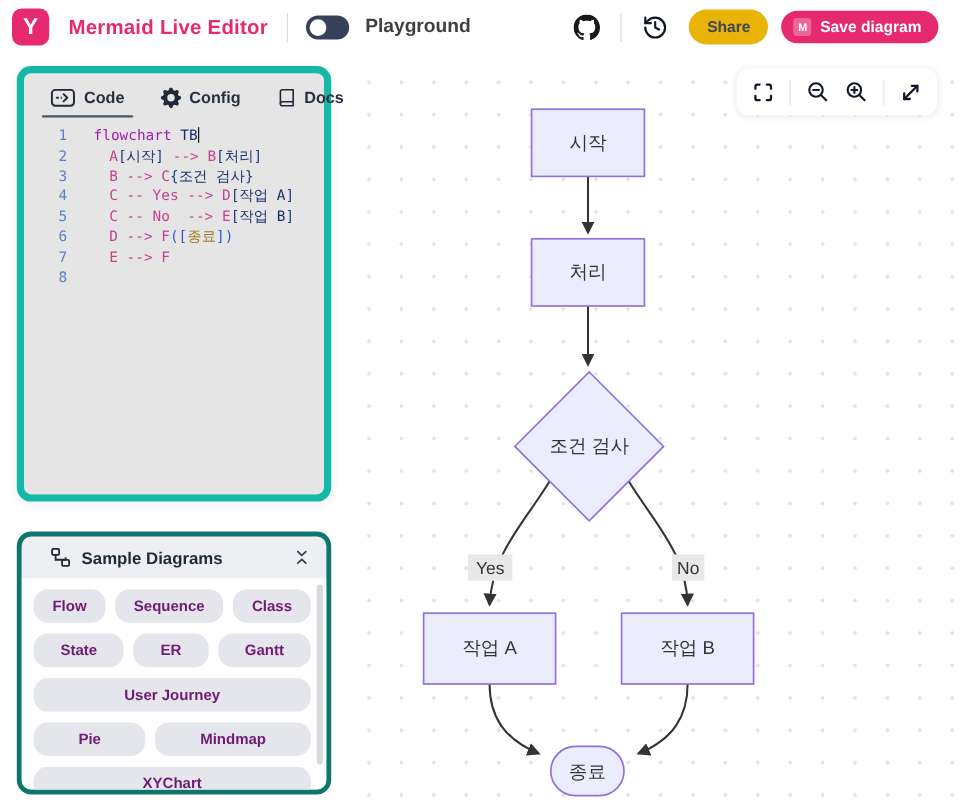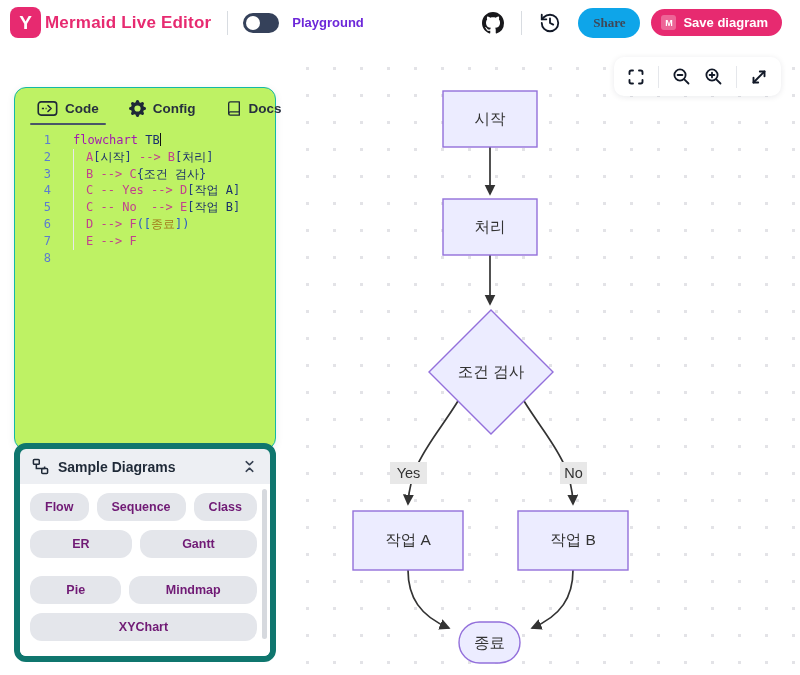--- a/index.html
+++ b/index.html
@@ -4,58 +4,58 @@
 <style>
   * { margin:0; padding:0; box-sizing:border-box; }
   html,body { width:800px; height:675px; overflow:hidden; background:#fff;
     font-family:"Liberation Sans", sans-serif; }
 
   
   .header { position:absolute; left:0; top:0; width:800px; height:45px; background:#fff;
     display:flex; align-items:center; padding-left:10px; z-index:10; }
   .logo { width:31px; height:31px; border-radius:8px; background:#E72A70; color:#fff;
     display:flex; align-items:center; justify-content:center; font-weight:800; font-size:19px; }
-  .app-title { margin-left:4px; font-size:17px; font-weight:700; color:#E72A70; letter-spacing:.2px; }
+  .app-title { margin-left:16px; font-size:17px; font-weight:700; color:#E72A70; letter-spacing:.2px; }
   .vdiv { width:1px; height:24px; background:#D8DCE1; margin-left:16px; }
   .toggle { margin-left:15px; width:36px; height:20px; border-radius:10px; background:#35415A; position:relative; cursor:pointer; }
   .toggle .knob { position:absolute; left:3px; top:3px; width:14px; height:14px; border-radius:50%; background:#fff; }
-  .mode-label { margin-left:13px; font-size:13px; font-weight:700; color:#6d28d9; }
+  .mode-label { margin-left:13px; font-size:16px; font-weight:700; color:#404040; }
   .hdr-right { margin-left:auto; display:flex; align-items:center; margin-right:18px; }
   .icon-btn { display:flex; align-items:center; justify-content:center; cursor:pointer; background:none; border:none; }
   .hdr-right .vdiv { margin:0 17px 0 17px; }
-  .share-btn { margin-right:11px; border:none; cursor:pointer; background:#0ea5e9; color:#3F4756;
-    font-family:Liberation Serif, serif; font-size:13px; font-weight:700; padding:7px 15px; border-radius:16px; }
+  .share-btn { margin-right:11px; border:none; cursor:pointer; background:#eab308; color:#3F4756;
+    font-family:Liberation Sans, sans-serif; font-size:13px; font-weight:700; padding:7px 15px; border-radius:16px; }
   .save-btn { border:none; cursor:pointer; background:#E72A70; color:#fff; font-family:inherit;
     font-size:13px; font-weight:700; padding:6px 14px 6px 10px; border-radius:16px;
     display:flex; align-items:center; gap:7px; }
   .save-badge { width:15px; height:15px; border-radius:3px; background:rgba(255,255,255,.28);
     display:flex; align-items:center; justify-content:center; font-size:9px; font-weight:800; color:#fff; }
 
   
-  .code-panel { position:absolute; left:14px; top:55px; width:262px; height:363px; background:#bef264;
-    border:1px solid #14b8a6; border-radius:12px; box-shadow:0 2px 8px rgba(15,23,42,.07);margin-top:32px; }
+  .code-panel { position:absolute; left:14px; top:55px; width:262px; height:363px; background:#e5e5e5;
+    border:6px solid #14b8a6; border-radius:12px; box-shadow:0 2px 8px rgba(15,23,42,.07); }
   .tabbar { height:40px; display:flex; align-items:center; padding-left:12px; }
   .tab { position:relative; height:100%; display:flex; align-items:center; gap:7px; padding:0 10px;
     font-size:13.5px; font-weight:700; color:#27303F; cursor:pointer; }
   .tab.active::after { content:""; position:absolute; left:3px; right:3px; bottom:3px; height:2.5px;
     background:#4A5568; border-radius:2px; }
   .tabsep { width:1px; height:20px; background:#E4E6EB; margin:0 5px; }
 
   .code-area { position:relative; margin-top:4px; font-family:"DejaVu Sans Mono","Liberation Mono",monospace;
     font-size:12px; cursor:text; }
   .cl { display:flex; height:16.8px; line-height:16.8px; white-space:pre; }
   .ln { width:36px; text-align:right; color:#5C7CCF; flex:none; }
   .lc { margin-left:22px; }
   .guide { display:inline-block; width:13px; height:16.8px; border-left:1px solid #E8E8EC; vertical-align:top; }
   .kw { color:#A21CAF; } .dir { color:#1B2F6E; } .id { color:#C2428D; } .op { color:#C2428D; }
   .br { color:#22407E; } .tx { color:#1B3068; } .pr { color:#2E5BC7; } .gd { color:#A17A1A; }
   .cursor { display:inline-block; width:1.5px; height:13px; background:#111; vertical-align:-2px; }
 
   .sample-panel { position:absolute; left:14px; top:443px; width:262px; height:219px;
-    background:#EDEFF3; border:6px solid #0f766e; border-radius:12px; overflow:hidden; }
+    background:#EDEFF3; border:4px solid #0f766e; border-radius:12px; overflow:hidden;padding-left:12px; }
   .sample-hdr { height:35px; display:flex; align-items:center; padding:0 13px 0 12px; gap:9px; }
   .sample-title { font-size:14px; font-weight:700; color:#1F2937; }
   .collapse { margin-left:auto; cursor:pointer; display:flex; }
   .sample-body { position:absolute; left:0; right:0; top:35px; bottom:0; background:#fff;
     padding:9px 13px 9px 10px; display:flex; flex-direction:column; gap:9px; }
   .srow { display:flex; gap:8px; }
   .sbtn { flex:1 1 auto; border:none; cursor:pointer; background:#E4E6EB; color:#701a75;
     font-family:inherit; font-size:12.5px; font-weight:600; padding:7px 10px; border-radius:12px; text-align:center; }
   .sscroll { position:absolute; right:3px; top:40px; width:5px; height:150px; background:#D6D9DE; border-radius:3px; }
 
@@ -158,24 +158,26 @@
       </svg>
     </span>
   </div>
   <div class="sample-body" id="sample-rows">
       <div class="srow">
         <button class="sbtn">Flow</button>
         <button class="sbtn">Sequence</button>
         <button class="sbtn">Class</button>
       </div>
       <div class="srow">
+        <button class="sbtn">State</button>
         <button class="sbtn">ER</button>
         <button class="sbtn">Gantt</button>
       </div>
       <div class="srow">
+        <button class="sbtn">User Journey</button>
       </div>
       <div class="srow">
         <button class="sbtn">Pie</button>
         <button class="sbtn">Mindmap</button>
       </div>
       <div class="srow">
         <button class="sbtn">XYChart</button>
       </div>
     </div>
   <div class="sscroll"></div>

